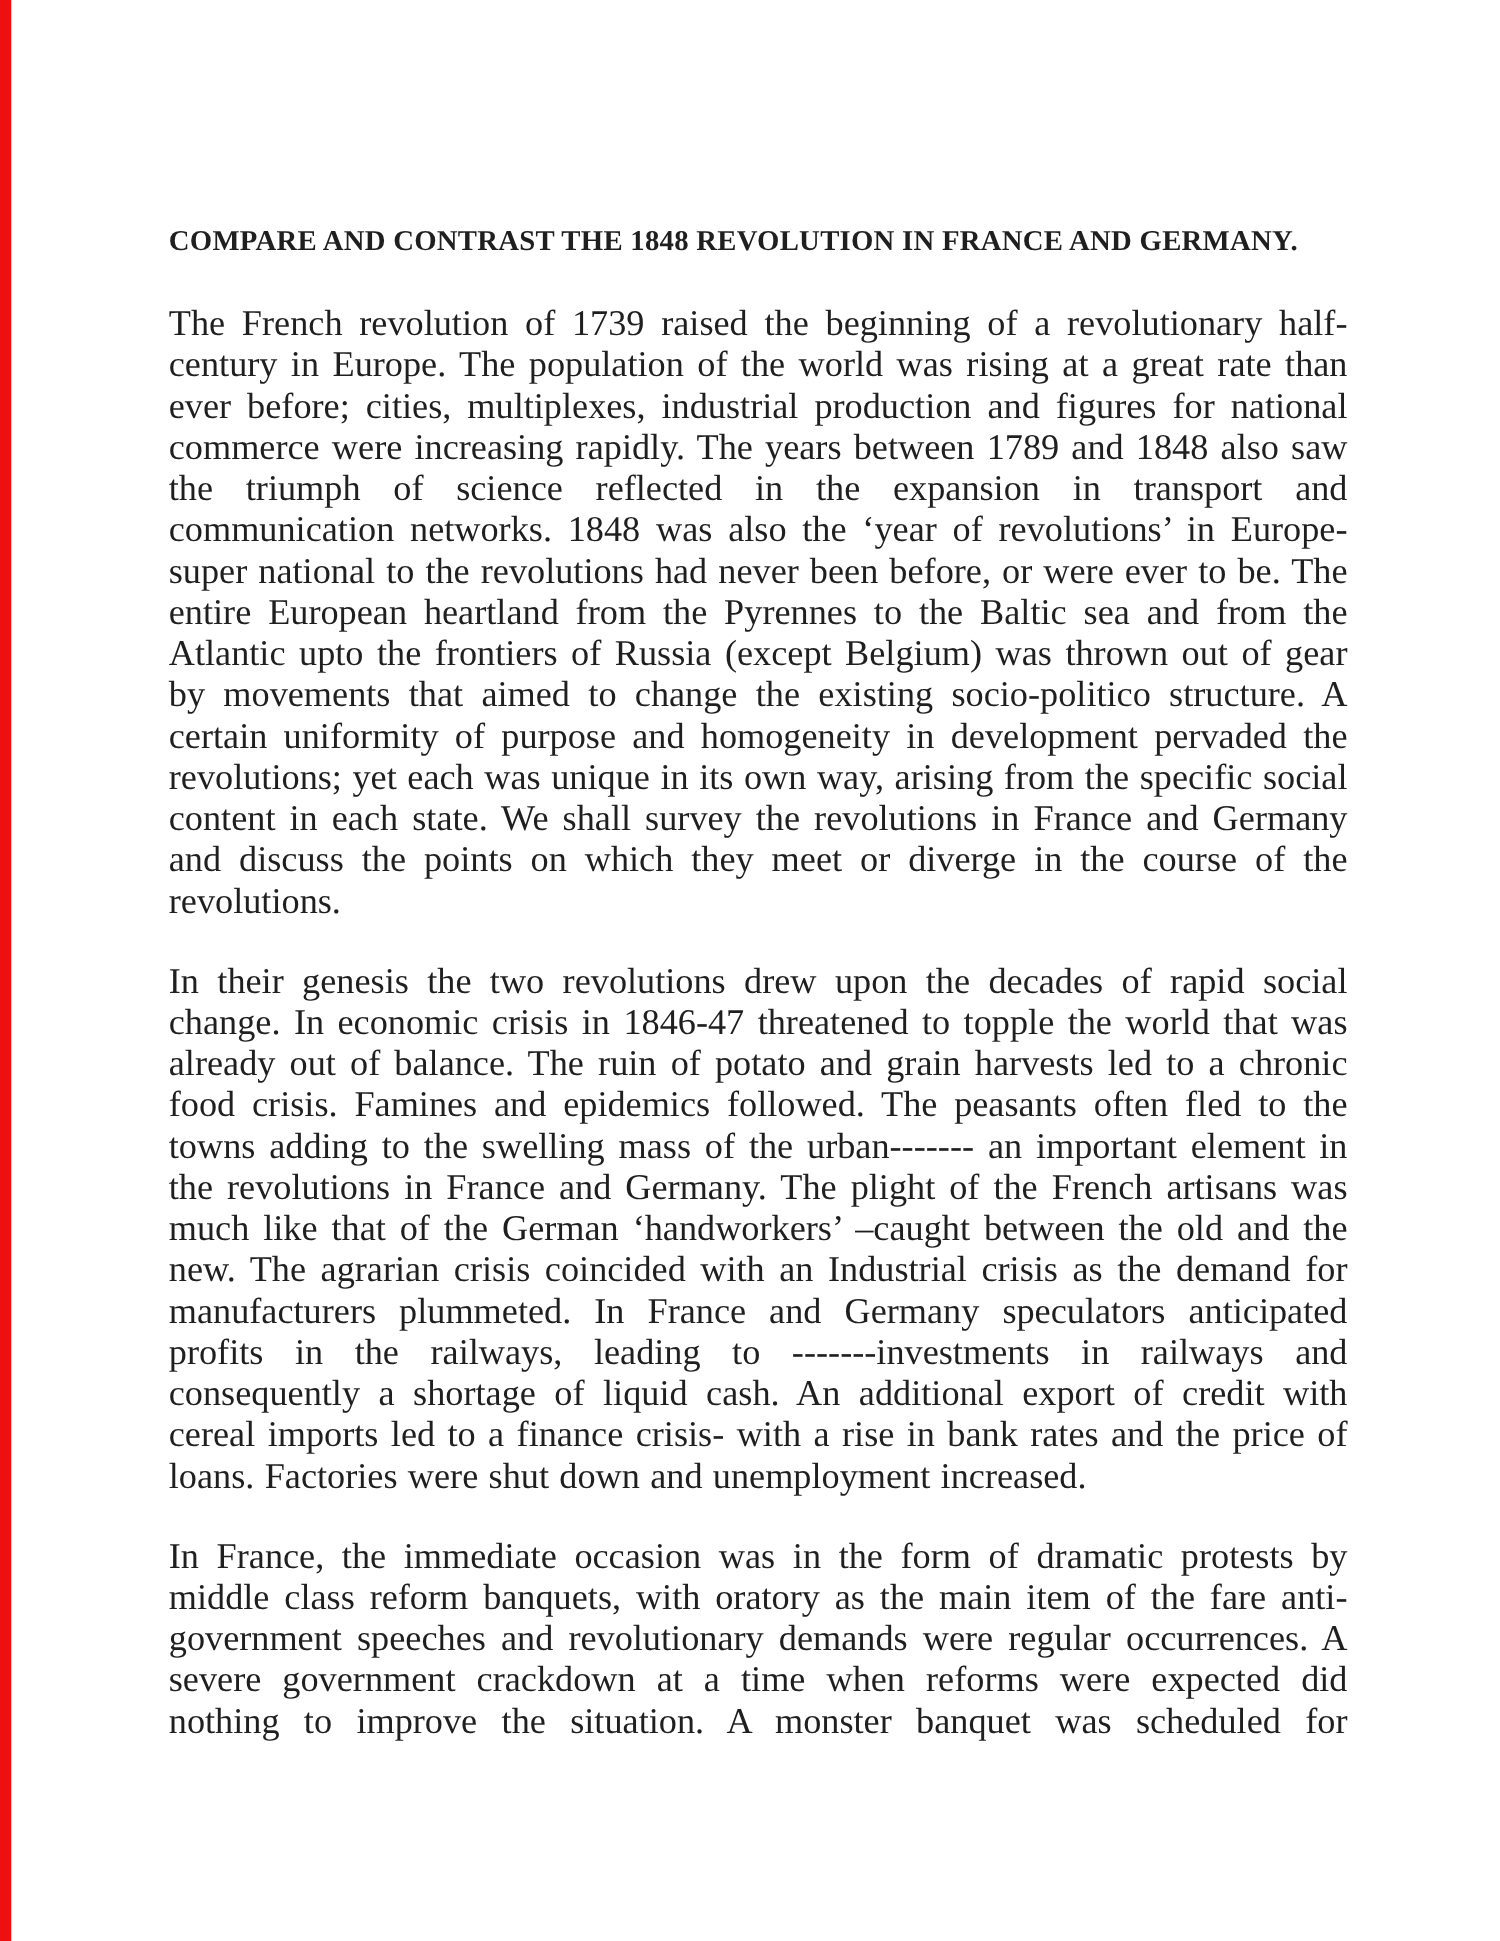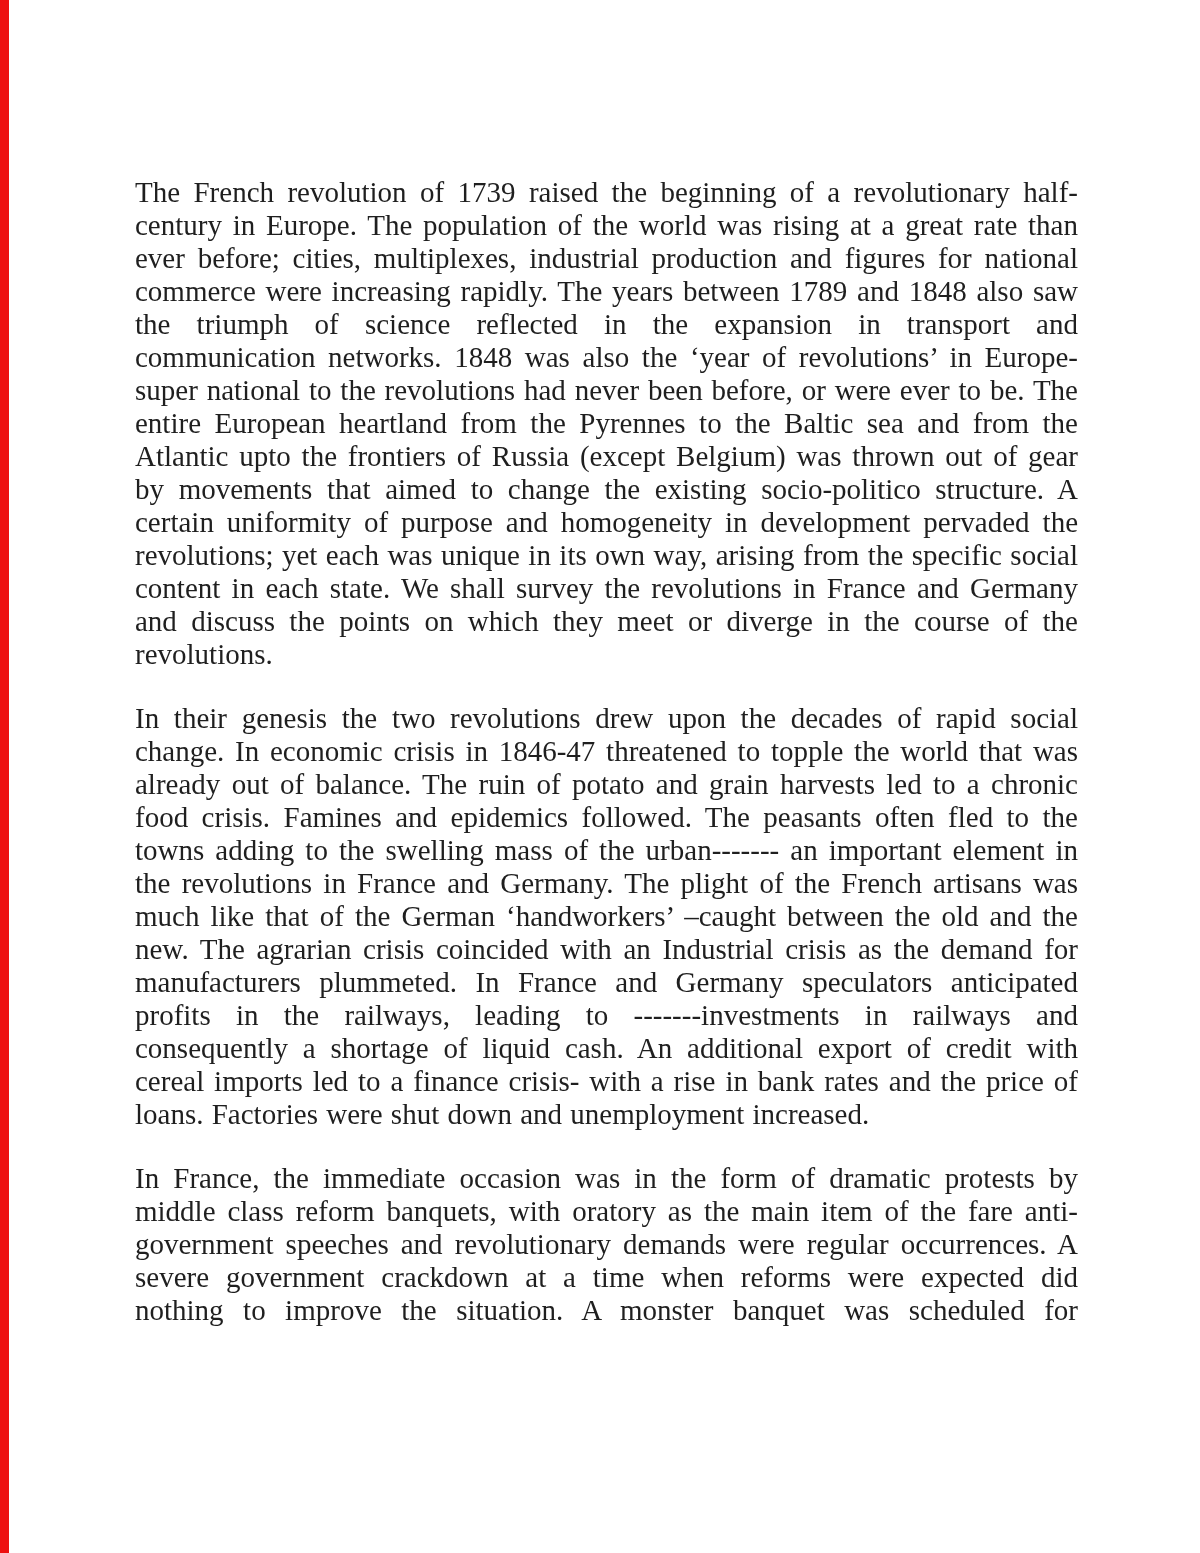--- a/index.html
+++ b/index.html
@@ -57,17 +57,18 @@
     text-align-last: justify;
     margin-bottom: 16px;
   }
 </style>
 </head>
 <body>
 
 <div class="page">
   <div class="accent-bar"></div>
   <div class="content">
+    <h1 class="title">COMPARE AND CONTRAST THE 1848 REVOLUTION IN FRANCE AND GERMANY.</h1>
     <p class="para">The French revolution of 1739 raised the beginning of a revolutionary half-century in Europe. The population of the world was rising at a great rate than ever before; cities, multiplexes, industrial production and figures for national commerce were increasing rapidly. The years between 1789 and 1848 also saw the triumph of science reflected in the expansion in transport and communication networks. 1848 was also the ‘year of revolutions’ in Europe- super national to the revolutions had never been before, or were ever to be. The entire European heartland from the Pyrennes to the Baltic sea and from the Atlantic upto the frontiers of Russia (except Belgium) was thrown out of gear by movements that aimed to change the existing socio-politico structure. A certain uniformity of purpose and homogeneity in development pervaded the revolutions; yet each was unique in its own way, arising from the specific social content in each state. We shall survey the revolutions in France and Germany and discuss the points on which they meet or diverge in the course of the revolutions.</p>
     <p class="para">In their genesis the two revolutions drew upon the decades of rapid social change. In economic crisis in 1846-47 threatened to topple the world that was already out of balance. The ruin of potato and grain harvests led to a chronic food crisis. Famines and epidemics followed. The peasants often fled to the towns adding to the swelling mass of the urban------- an important element in the revolutions in France and Germany. The plight of the French artisans was much like that of the German ‘handworkers’ –caught between the old and the new. The agrarian crisis coincided with an Industrial crisis as the demand for manufacturers plummeted. In France and Germany speculators anticipated profits in the railways, leading to -------investments in railways and consequently a shortage of liquid cash. An additional export of credit with cereal imports led to a finance crisis- with a rise in bank rates and the price of loans. Factories were shut down and unemployment increased.</p>
     <p class="para continues">In France, the immediate occasion was in the form of dramatic protests by middle class reform banquets, with oratory as the main item of the fare anti-government speeches and revolutionary demands were regular occurrences. A severe government crackdown at a time when reforms were expected did nothing to improve the situation. A monster banquet was scheduled for</p>
   </div>
 </div>
 
 </body></html>

